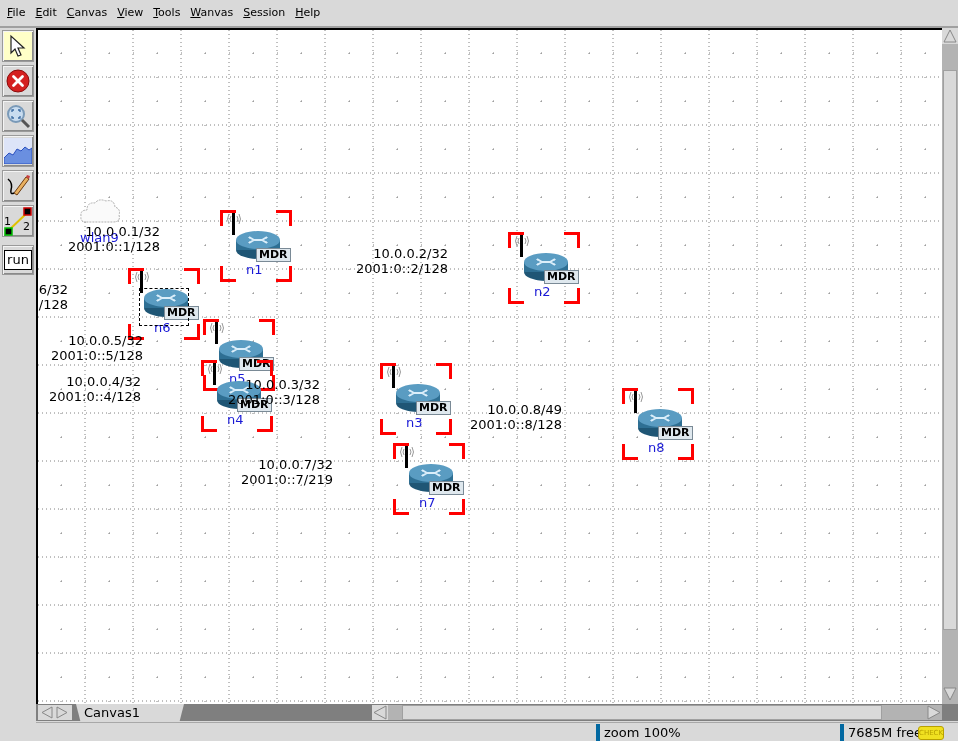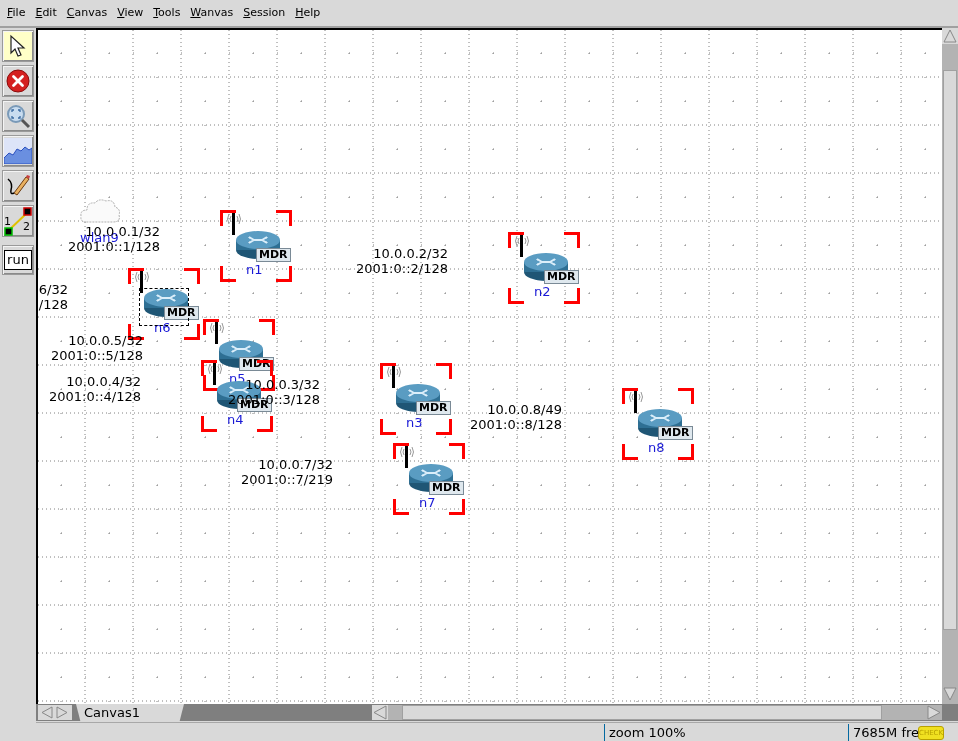--- a/index.html
+++ b/index.html
@@ -26,21 +26,21 @@
   #tabbar .navbtns { position: absolute; left: 2px; top: 1px; width: 34px; height: 15px; background: #d9d9d9; }
   #tabbar .tab { position: absolute; left: 40px; top: 0; height: 17px; width: 108px;
     background: #d9d9d9; padding-left: 8px; line-height: 17px; font-size: 13px;
     clip-path: polygon(0 0, 100% 0, 96% 100%, 4% 100%); }
   #hscroll { position: absolute; left: 372px; top: 705px; width: 570px; height: 15px; background: #b3b3b3; }
   #hscroll .thumb { position: absolute; left: 30px; top: 0; width: 480px; height: 15px; background: #d9d9d9;
     border: 1px solid #a0a0a0; }
   #statusbar { position: absolute; left: 36px; top: 722px; width: 922px; height: 19px; background: #d9d9d9;
     border-top: 1px solid #a8a8a8; }
   .sb { position: absolute; top: 1px; height: 18px; line-height: 17px; font-size: 13px; padding-left: 4px;
-    border-left: 1px solid #0369a1; white-space: nowrap; margin-left: 8px; }
+    border-left: 4px solid #0369a1; white-space: nowrap; }
   .node { position: absolute; }
   .node .lbl { position: absolute; font-size: 13px; color: #000; white-space: nowrap; text-align: right; line-height: 15px; }
   .node .name { position: absolute; font-size: 13px; color: #1a1ad6; white-space: nowrap; }
   .sel { position: absolute; width: 72px; height: 72px; }
   .sel i { position: absolute; width: 16px; height: 16px; border-color: #ff0000; border-style: solid; }
 </style>
 </head>
 <body>
 
 <div id="menubar">

